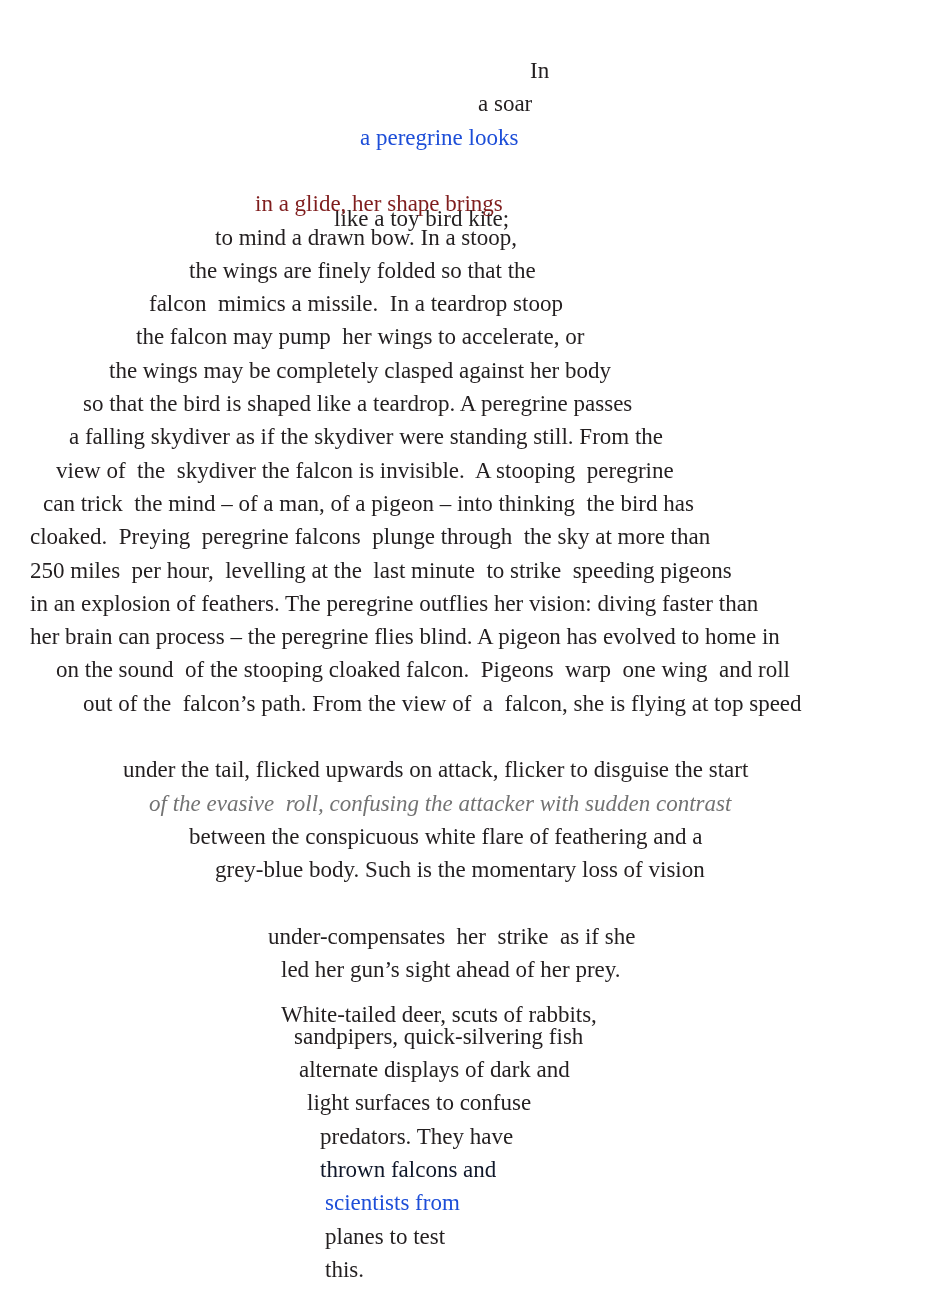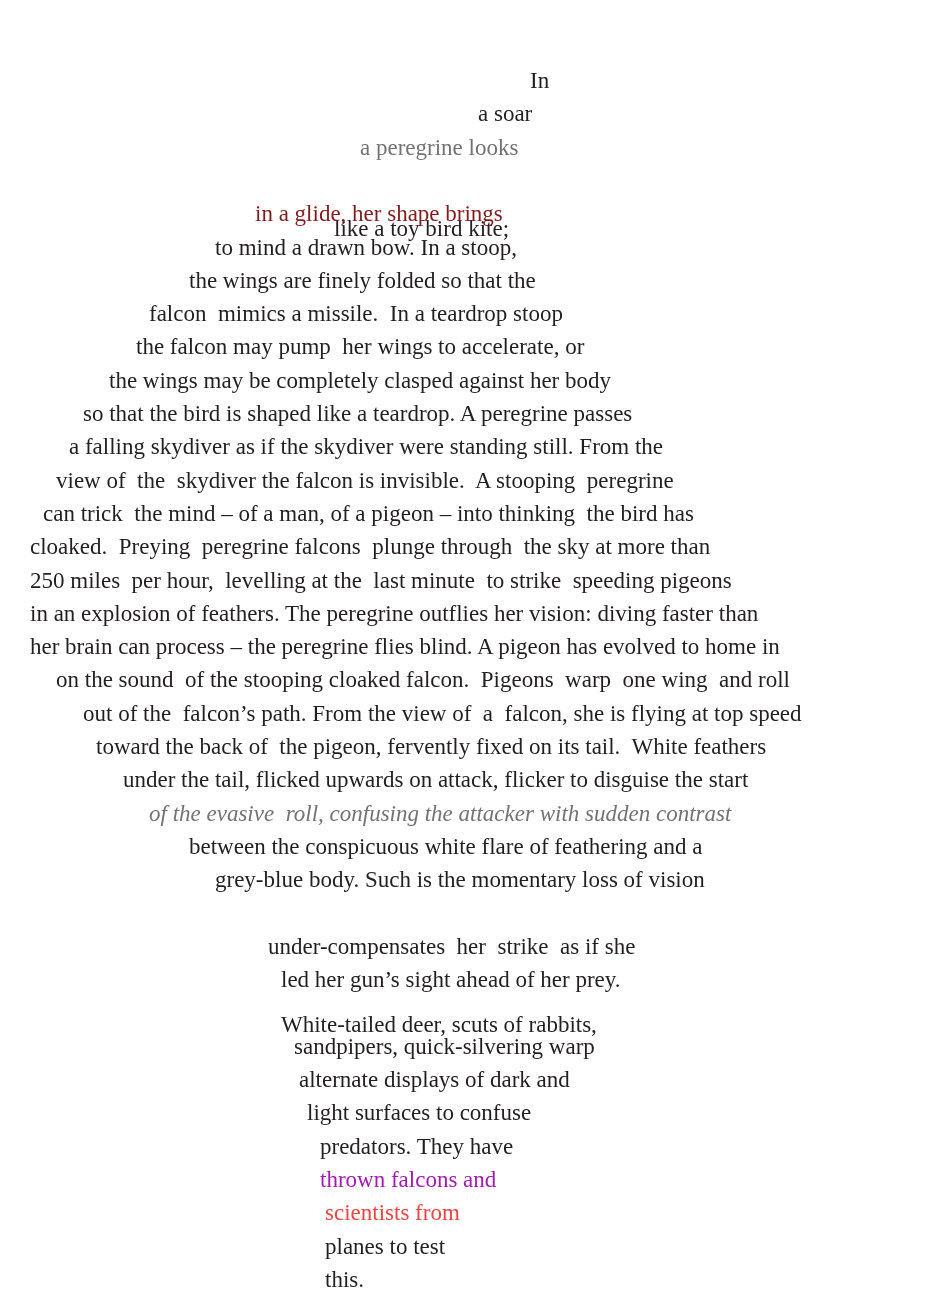--- a/index.html
+++ b/index.html
@@ -1,60 +1,59 @@
 <!DOCTYPE html>
 <html><head>
 <meta charset="utf-8">
 <style>
   html, body { margin: 0; padding: 0; background: #ffffff; }
   body { width: 930px; height: 1300px; position: relative; overflow: hidden; }
-  .poem { position: absolute; left: 0; top: 18px; width: 930px; height: 1047px; }
+  .poem { position: absolute; left: 0; top: 8px; width: 930px; height: 1047px; }
   .line {
     position: absolute;
     white-space: pre;
     font-family: "Liberation Serif", "DejaVu Serif", serif;
     font-size: 23px;
     line-height: 33px;
     color: #231f20;
     letter-spacing: 0px;
   }
 </style>
 </head>
 <body>
 
 <div class="poem" id="poem">
     <div class="line" style="left: 530px; top: 46px; color: rgb(35, 31, 32);">In</div>
     <div class="line" style="left: 478px; top: 79px; color: rgb(35, 31, 32); text-align: right;">a soar</div>
-    <div class="line" style="left: 360px; top: 113px; color: #737373;">a peregrine looks</div>
+    <div class="line" style="left: 360px; top: 113px; color: #1d4ed8;">a peregrine looks</div>
     <div class="line" style="left: 334px; top: 146px; color: rgb(35, 31, 32); margin-top: 48px;">like a toy bird kite;</div>
     <div class="line" style="left: 255px; top: 179px; color: #7f1d1d;">in a glide, her shape brings</div>
     <div class="line" style="left: 215px; top: 213px; color: rgb(35, 31, 32);">to mind a drawn bow. In a stoop,</div>
     <div class="line" style="left: 189px; top: 246px; color: rgb(35, 31, 32);">the wings are finely folded so that the</div>
     <div class="line" style="left: 149px; top: 279px; color: rgb(35, 31, 32);">falcon  mimics a missile.  In a teardrop stoop</div>
     <div class="line" style="left: 136px; top: 312px; color: rgb(35, 31, 32);">the falcon may pump  her wings to accelerate, or</div>
     <div class="line" style="left: 109px; top: 346px; color: rgb(35, 31, 32);">the wings may be completely clasped against her body</div>
     <div class="line" style="left: 83px; top: 379px; color: rgb(35, 31, 32);">so that the bird is shaped like a teardrop. A peregrine passes</div>
     <div class="line" style="left: 69px; top: 412px; color: rgb(35, 31, 32);">a falling skydiver as if the skydiver were standing still. From the</div>
     <div class="line" style="left: 56px; top: 446px; color: rgb(35, 31, 32);">view of  the  skydiver the falcon is invisible.  A stooping  peregrine</div>
     <div class="line" style="left: 43px; top: 479px; color: rgb(35, 31, 32);">can trick  the mind – of a man, of a pigeon – into thinking  the bird has</div>
     <div class="line" style="left: 30px; top: 512px; color: rgb(35, 31, 32);">cloaked.  Preying  peregrine falcons  plunge through  the sky at more than</div>
     <div class="line" style="left: 30px; top: 546px; color: rgb(35, 31, 32);">250 miles  per hour,  levelling at the  last minute  to strike  speeding pigeons</div>
     <div class="line" style="left: 30px; top: 579px; color: rgb(35, 31, 32);">in an explosion of feathers. The peregrine outflies her vision: diving faster than</div>
     <div class="line" style="left: 30px; top: 612px; color: rgb(35, 31, 32);">her brain can process – the peregrine flies blind. A pigeon has evolved to home in</div>
     <div class="line" style="left: 56px; top: 645px; color: rgb(35, 31, 32);">on the sound  of the stooping cloaked falcon.  Pigeons  warp  one wing  and roll</div>
     <div class="line" style="left: 83px; top: 679px; color: rgb(35, 31, 32);">out of the  falcon’s path. From the view of  a  falcon, she is flying at top speed</div>
-    <div class="line" style="left: 96px; top: 712px; color: rgb(35, 31, 32);">toward the back of  the pigeon, fervently fixed on its tail.  White feathers</div>
     <div class="line" style="left: 123px; top: 745px; color: rgb(35, 31, 32);">under the tail, flicked upwards on attack, flicker to disguise the start</div>
     <div class="line" style="left: 149px; top: 779px; color: #737373; font-style: italic;">of the evasive  roll, confusing the attacker with sudden contrast</div>
     <div class="line" style="left: 189px; top: 812px; color: rgb(35, 31, 32);">between the conspicuous white flare of feathering and a</div>
     <div class="line" style="left: 215px; top: 845px; color: rgb(35, 31, 32);">grey-blue body. Such is the momentary loss of vision</div>
     <div class="line" style="left: 268px; top: 912px; color: rgb(35, 31, 32);">under-compensates  her  strike  as if she</div>
     <div class="line" style="left: 281px; top: 945px; color: rgb(35, 31, 32);">led her gun’s sight ahead of her prey.</div>
     <div class="line" style="left: 281px; top: 978px; color: rgb(35, 31, 32); margin-top: 12px;">White-tailed deer, scuts of rabbits,</div>
-    <div class="line" style="left: 294px; top: 1012px; color: rgb(35, 31, 32);">sandpipers, quick-silvering warp</div>
+    <div class="line" style="left: 294px; top: 1012px; color: rgb(35, 31, 32);">sandpipers, quick-silvering fish</div>
     <div class="line" style="left: 299px; top: 1045px; color: rgb(35, 31, 32);">alternate displays of dark and</div>
     <div class="line" style="left: 307px; top: 1078px; color: rgb(35, 31, 32);">light surfaces to confuse</div>
     <div class="line" style="left: 320px; top: 1112px; color: rgb(35, 31, 32);">predators. They have</div>
-    <div class="line" style="left: 320px; top: 1145px; color: #a21caf; text-align: right;">thrown falcons and</div>
-    <div class="line" style="left: 325px; top: 1178px; color: #ef4444;">scientists from</div>
+    <div class="line" style="left: 320px; top: 1145px; color: #0f172a; text-align: right;">thrown falcons and</div>
+    <div class="line" style="left: 325px; top: 1178px; color: #1d4ed8;">scientists from</div>
     <div class="line" style="left: 325px; top: 1212px; color: rgb(35, 31, 32);">planes to test</div>
     <div class="line" style="left: 325px; top: 1245px; color: rgb(35, 31, 32);">this.</div>
   </div>
 
 </body></html>

